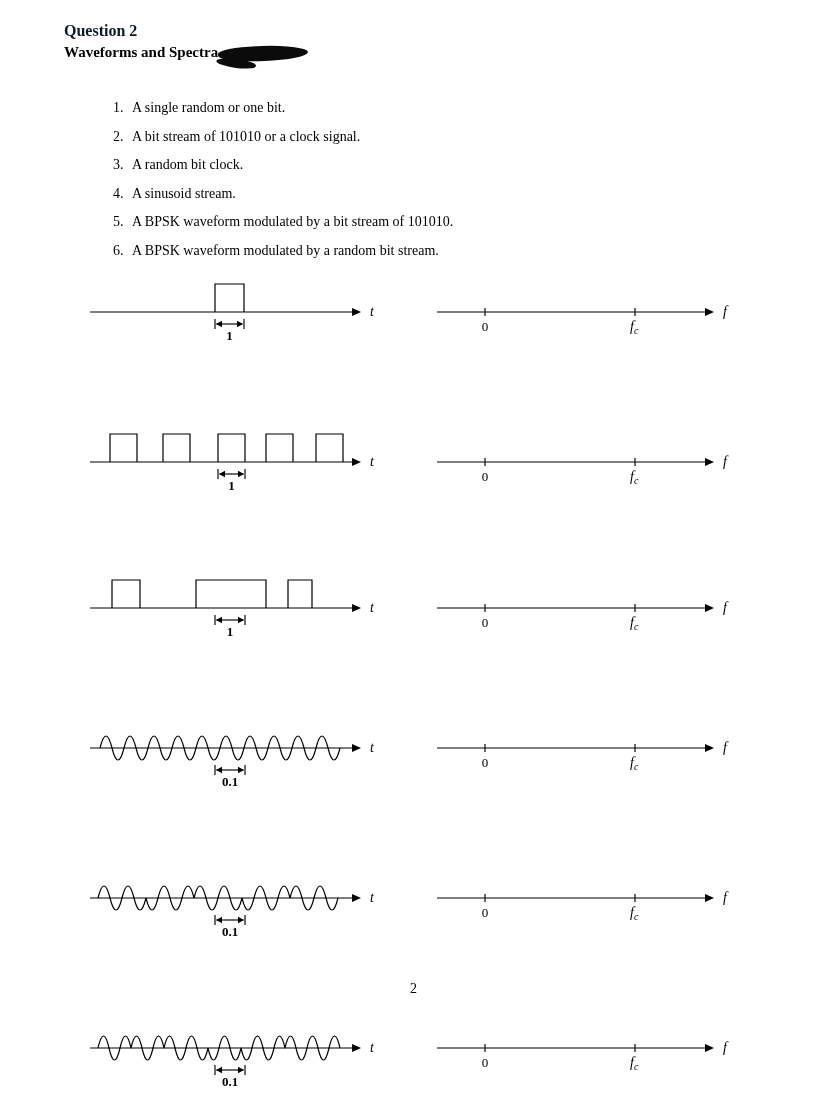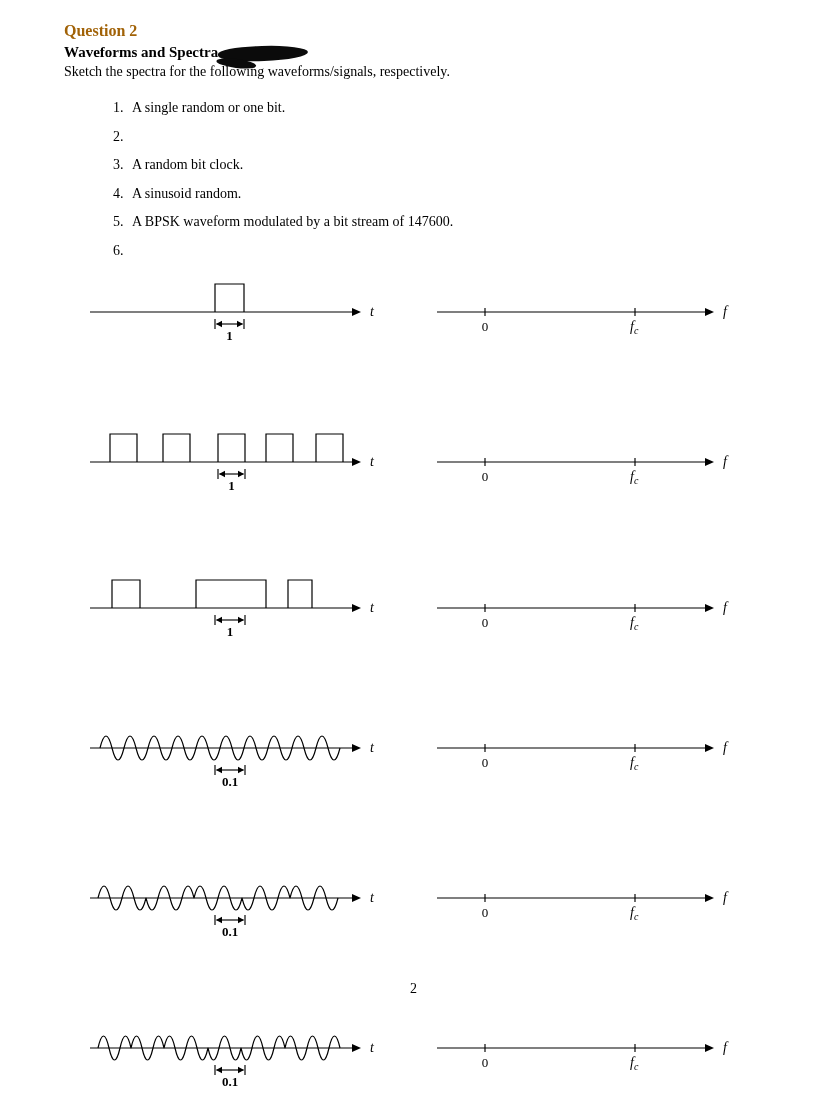--- a/index.html
+++ b/index.html
@@ -3,21 +3,21 @@
 <meta charset="utf-8">
 <style>
   * { margin:0; padding:0; box-sizing:border-box; }
   html,body { background:#ffffff; }
   body {
     width:827px; height:1097px; position:relative; overflow:hidden;
     font-family:"Liberation Serif","DejaVu Serif",serif; color:#000;
   }
   .page { position:absolute; inset:0; background:#fff; }
   .header { position:absolute; left:64px; top:22px; width:710px; }
-  .q-title { color:#a16207; font-size:16px; font-weight:bold; margin-bottom:4px; }
+  .q-title { color:#0f172a; font-size:16px; font-weight:bold; margin-bottom:4px; }
   .sec-line { display:flex; align-items:center; font-size:15px; font-weight:bold; margin-bottom:3px; }
   .redaction {
     width:90px; height:15px; background:#0b0b0b; border-radius:46% 54% 52% 48%;
     transform:rotate(-2deg); position:relative; margin-top:2px;
   }
   .redaction::after {
     content:""; position:absolute; left:-2px; bottom:-6px; width:40px; height:9px;
     background:#0b0b0b; border-radius:50%; transform:rotate(9deg);
   }
   .intro { font-size:14px; }
@@ -39,45 +39,46 @@
 <body>
 
 <div class="page">
 
   <div class="header">
     <div class="q-title">Question 2</div>
     <div class="sec-line">
       <span>Waveforms and Spectra</span>
       <span class="redaction"></span>
     </div>
-    <div class="intro">Sketch the spectra for the following waveforms/signals, respectively.</div>
   </div>
 
   <ol class="qlist" id="qlist">
       <li>
         <span class="num">1.</span>
         <span>A single random or one bit.</span>
       </li>
       <li>
         <span class="num">2.</span>
+        <span>A bit stream of 101010 or a clock signal.</span>
       </li>
       <li>
         <span class="num">3.</span>
         <span>A random bit clock.</span>
       </li>
       <li>
         <span class="num">4.</span>
-        <span>A sinusoid random.</span>
+        <span>A sinusoid stream.</span>
       </li>
       <li>
         <span class="num">5.</span>
-        <span>A BPSK waveform modulated by a bit stream of 147600.</span>
+        <span>A BPSK waveform modulated by a bit stream of 101010.</span>
       </li>
       <li>
         <span class="num">6.</span>
+        <span>A BPSK waveform modulated by a random bit stream.</span>
       </li>
     </ol>
 
   <div class="fig-row" style="top: 278px;">
     <svg class="time-svg" width="310" height="80" viewBox="0 0 310 80">
         <line x1="0" y1="34" x2="262" y2="34" stroke="#000" stroke-width="1.15"></line>
         <polygon points="262,30 271,34 262,38" fill="#000"></polygon>
         <text x="280" y="38" class="axis-var">t</text>
         <path d="M125,34 L125,6 L154,6 L154,34" fill="none" stroke="#000" stroke-width="1.2"></path>
         <line x1="125" y1="41" x2="125" y2="51" stroke="#000" stroke-width="1.15"></line>

